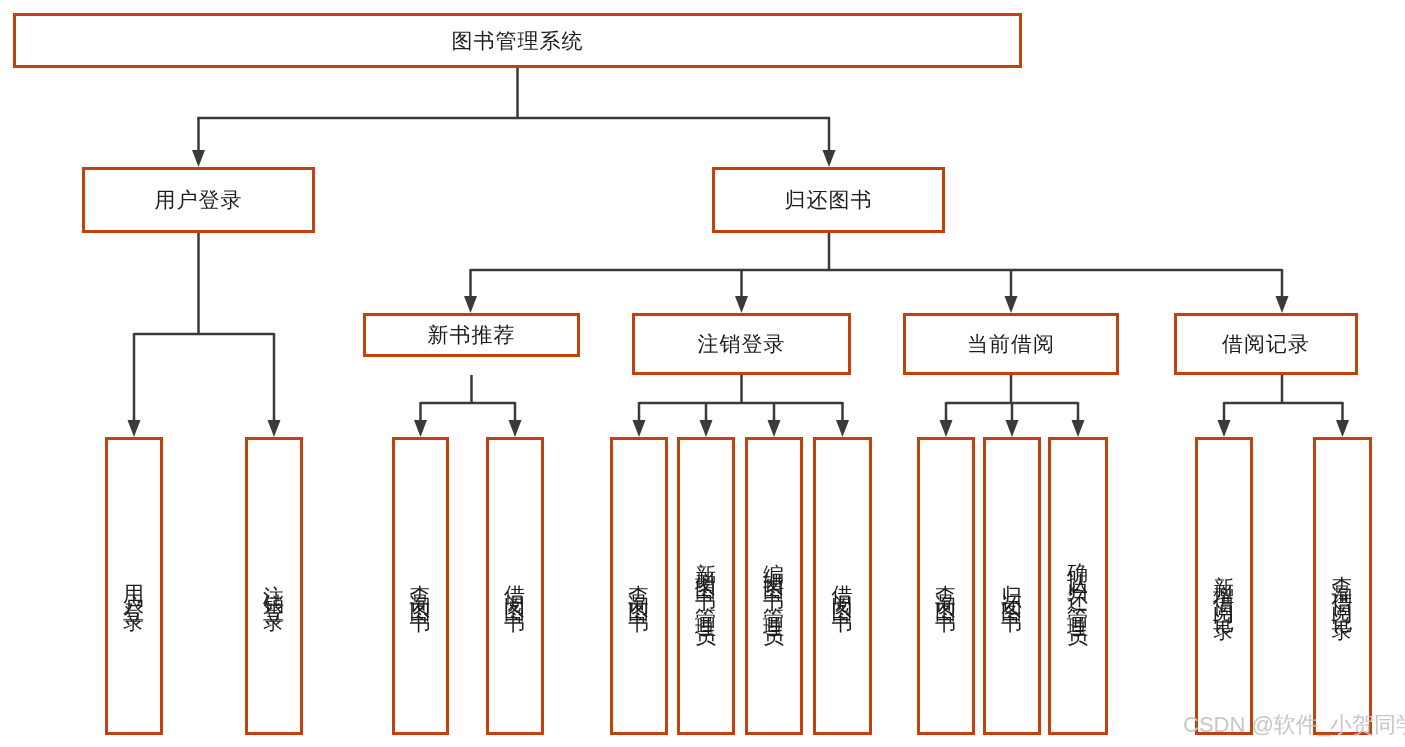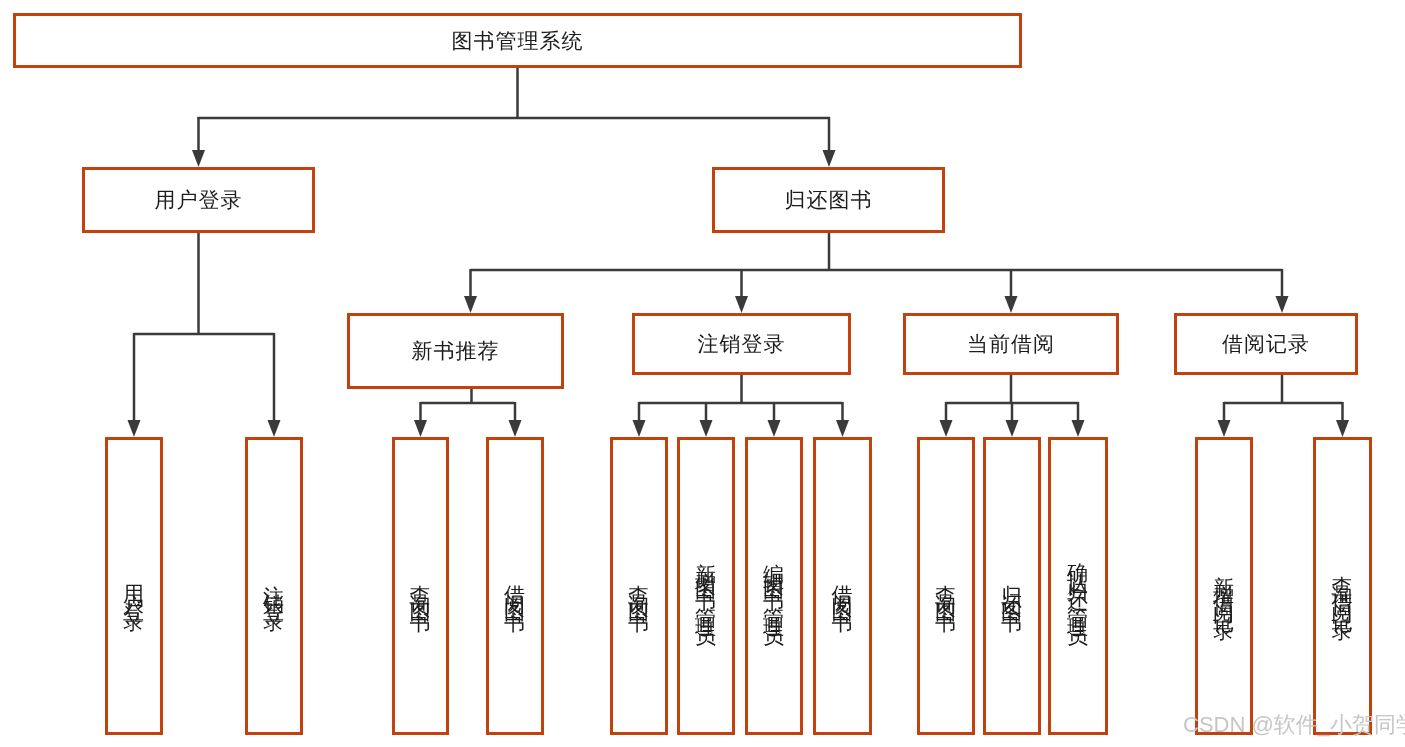--- a/index.html
+++ b/index.html
@@ -125,21 +125,21 @@
       <line x1="1342.5" y1="402" x2="1342.5" y2="421"></line>
       <polygon points="1336,420 1349,420 1342.5,437"></polygon>
     </g>
   </svg>
 
   <div class="box hlabel" style="left:13px;top:13px;width:1009px;height:55px">图书管理系统</div>
 
   <div class="box hlabel" style="left:82px;top:167px;width:233px;height:66px">用户登录</div>
   <div class="box hlabel" style="left:712px;top:167px;width:233px;height:66px">归还图书</div>
 
-  <div class="box hlabel" style="left:347px;top:313px;width:217px;height:76px">新书推荐</div>
+  <div class="box hlabel" style="left:363px;top:313px;width:217px;height:44px">新书推荐</div>
   <div class="box hlabel" style="left:632px;top:313px;width:219px;height:62px">注销登录</div>
   <div class="box hlabel" style="left:903px;top:313px;width:216px;height:62px">当前借阅</div>
   <div class="box hlabel" style="left:1174px;top:313px;width:184px;height:62px">借阅记录</div>
 
   <div class="box" style="left:105px;top:437px;width:58px;height:298px">
     <span class="vtext">用户登录</span>
   </div>
   <div class="box" style="left:245px;top:437px;width:58px;height:298px">
     <span class="vtext">注销登录</span>
   </div>

